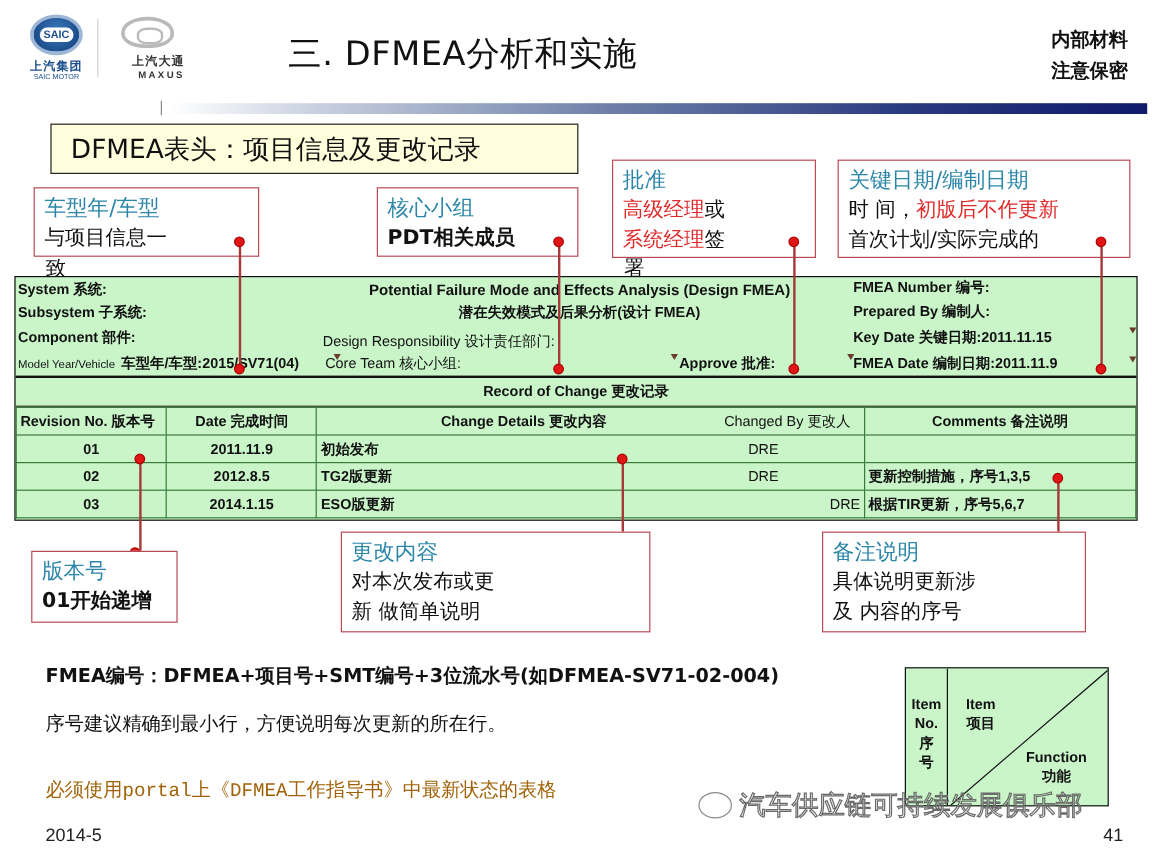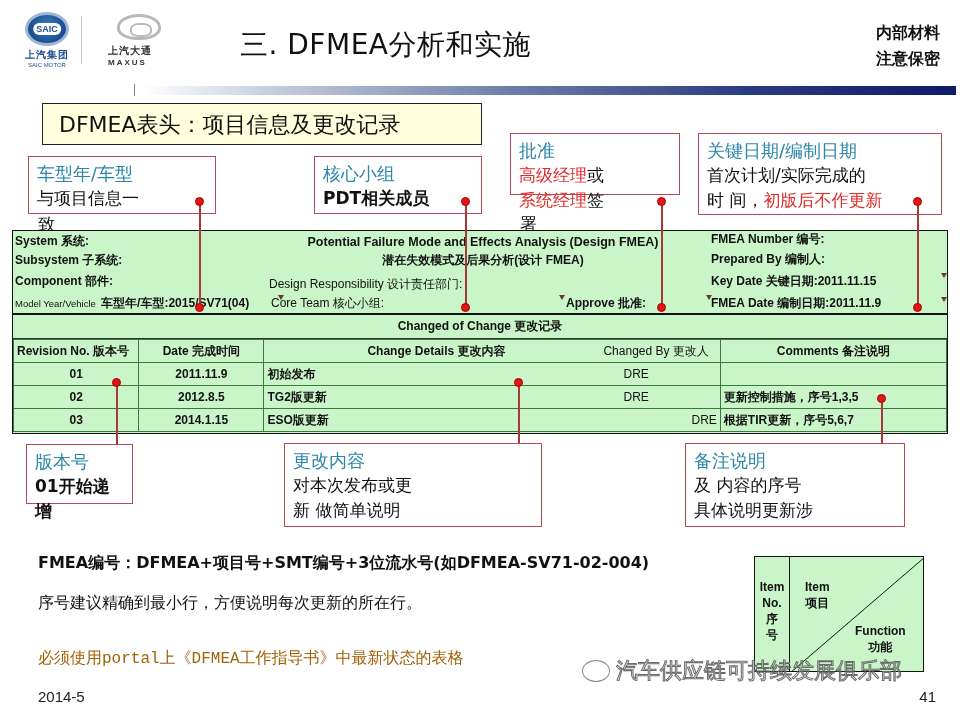--- a/index.html
+++ b/index.html
@@ -6,21 +6,21 @@
   html, body { width: 960px; height: 720px; background: #ffffff; overflow: hidden; }
   body { position: relative; font-family: "DejaVu Sans", "Liberation Sans", sans-serif; color: #000; }
 
   
   .logo-saic { position: absolute; left: 22px; top: 12px; width: 50px; height: 56px; }
   .logo-saic .ring { width: 44px; height: 34px; border-radius: 50%; background: radial-gradient(circle at 50% 40%, #3a7dbf 0%, #1c4d8c 70%); border: 3px solid #9db6d6; margin: 0 auto; position: relative; }
   .logo-saic .ring span { position: absolute; left: 50%; top: 50%; transform: translate(-50%,-50%); background: #fff; color: #1c4d8c; font: bold 9px "Liberation Sans", sans-serif; padding: 1px 3px; border-radius: 6px; }
   .logo-saic .cn { font: bold 10px "DejaVu Sans", sans-serif; color: #1c4d8c; text-align: center; margin-top: 2px; letter-spacing: 1px; }
   .logo-saic .en { font: 6px "Liberation Sans", sans-serif; color: #1c4d8c; text-align: center; }
   .logo-divider { position: absolute; left: 81px; top: 16px; width: 1px; height: 48px; background: #ccc; }
-  .logo-maxus { position: absolute; left: 108px; top: 14px; width: 62px; height: 56px; text-align: left; }
+  .logo-maxus { position: absolute; left: 92px; top: 14px; width: 62px; height: 56px; text-align: right; }
   .logo-maxus .emblem { width: 44px; height: 26px; margin: 0 auto; border: 3px solid #b9b9b9; border-radius: 50% 50% 45% 45%; position: relative; }
   .logo-maxus .emblem::after { content: ""; position: absolute; left: 10px; top: 6px; width: 18px; height: 10px; border: 2px solid #bbb; border-radius: 40%; }
   .logo-maxus .cn { font: bold 10px "DejaVu Sans", sans-serif; color: #333; margin-top: 4px; letter-spacing: 1px; }
   .logo-maxus .en { font: bold 8px "Liberation Sans", sans-serif; color: #333; letter-spacing: 2px; }
 
   .slide-title { position: absolute; left: 240px; top: 26px; font: 28px "DejaVu Sans", sans-serif; color: #111; letter-spacing: 0.5px; }
   .confidential { position: absolute; right: 20px; top: 20px; text-align: right; font: bold 16px "DejaVu Sans", sans-serif; line-height: 26px; color: #111; }
   .title-bar { position: absolute; left: 142px; top: 86px; width: 814px; height: 9px; background: linear-gradient(90deg, #ffffff 0%, #c8d0e0 15%, #6d7fa8 45%, #2a3a80 75%, #0f1a6b 100%); }
   .title-bar-tick { position: absolute; left: 134px; top: 84px; width: 1px; height: 12px; background: #888; }
 
@@ -102,31 +102,31 @@
   <div class="ct">车型年/车型</div>
   <div>与项目信息一</div>
 </div>
 <div class="overflow-line" style="left:38px; top:214px;">致</div>
 
 <div class="callout" style="left:314px; top:156px; width:168px; height:58px;">
   <div class="ct">核心小组</div>
   <div class="bold">PDT相关成员</div>
 </div>
 
-<div class="callout" style="left:510px; top:133px; width:170px; height:62px;">
+<div class="callout" style="left:510px; top:133px; width:170px; height:82px;">
   <div class="ct">批准</div>
   <div><span class="red">高级经理</span><span>或</span></div>
   <div><span class="red">系统经理</span><span>签</span></div>
 </div>
 <div class="overflow-line" style="left:520px; top:214px;">署</div>
 
 <div class="callout" style="left:698px; top:133px; width:244px; height:82px;">
   <div class="ct">关键日期/编制日期</div>
+  <div><span>时 间，</span><span class="red">初版后不作更新</span></div>
   <div>首次计划/实际完成的</div>
-  <div><span>时 间，</span><span class="red">初版后不作更新</span></div>
 </div>
 
 <div class="form">
   <div class="hdr">
     <div class="hl" style="top:2px;">System 系统:</div>
     <div class="hl" style="top:21px;">Subsystem 子系统:</div>
     <div class="hl" style="top:42px;">Component 部件:</div>
     <div class="hl small" style="top:64px;">
       <span>Model  Year/Vehicle</span>&nbsp;
       <b>车型年/车型:</b><b>2015/SV71(04)</b>
@@ -139,21 +139,21 @@
     <div class="hl" style="left:698px; top:0px;">FMEA Number 编号:</div>
     <div class="hl" style="left:698px; top:20px;">Prepared By 编制人:</div>
     <div class="hl" style="left:698px; top:42px;"><span>Key Date 关键日期:</span><span>2011.11.15</span></div>
     <div class="hl" style="left:698px; top:64px;"><span>FMEA Date 编制日期:</span><span>2011.11.9</span></div>
     <div class="tri" style="left:265px; top:64px;"></div>
     <div class="tri" style="left:546px; top:64px;"></div>
     <div class="tri" style="left:693px; top:64px;"></div>
     <div class="tri" style="left:928px; top:42px;"></div>
     <div class="tri" style="left:928px; top:66px;"></div>
   </div>
-  <div class="roc">Changed of Change 更改记录</div>
+  <div class="roc">Record of Change 更改记录</div>
   <table>
     <tbody>
         <tr>
       <th class="c-rev" style="text-align:left;">Revision No. 版本号</th>
       <th class="c-date">Date 完成时间</th>
       <th class="c-det">
         <span style="display:inline-block; width:230px; text-align:right;">Change Details 更改内容</span>
         <span style="display:inline-block; width:200px; text-align:right; font-weight:normal;">Changed By 更改人</span>
       </th>
       <th class="c-com" style="text-align:center;">Comments 备注说明</th>
@@ -201,33 +201,33 @@
 <div class="dot" style="left:108px; top:456px;"></div>
 
 <div class="vline" style="left:518px; top:382px; height:76px;"></div>
 <div class="dot" style="left:514px; top:378px;"></div>
 <div class="dot" style="left:514px; top:454px;"></div>
 
 <div class="vline" style="left:881px; top:398px; height:60px;"></div>
 <div class="dot" style="left:877px; top:394px;"></div>
 <div class="dot" style="left:877px; top:454px;"></div>
 
-<div class="callout" style="left:26px; top:444px; width:107px; height:60px;">
+<div class="callout" style="left:26px; top:459px; width:122px; height:60px;">
   <div class="ct">版本号</div>
   <div class="bold">01开始递增</div>
 </div>
 <div class="callout" style="left:284px; top:443px; width:258px; height:84px;">
   <div class="ct">更改内容</div>
   <div>对本次发布或更</div>
   <div>新 做简单说明</div>
 </div>
 <div class="callout" style="left:685px; top:443px; width:220px; height:84px;">
   <div class="ct">备注说明</div>
+  <div>具体说明更新涉</div>
   <div>及 内容的序号</div>
-  <div>具体说明更新涉</div>
 </div>
 
 <div class="note b" style="top:553px;">FMEA编号：DFMEA+项目号+SMT编号+3位流水号(如DFMEA-SV71-02-004)</div>
 <div class="note" style="top:593px;">序号建议精确到最小行，方便说明每次更新的所在行。</div>
 <div class="note red" style="top:648px;">必须使用portal上《DFMEA工作指导书》中最新状态的表格</div>
 
 <div class="mini">
   <div class="col1">
     <div>Item</div>
     <div>No.</div>

